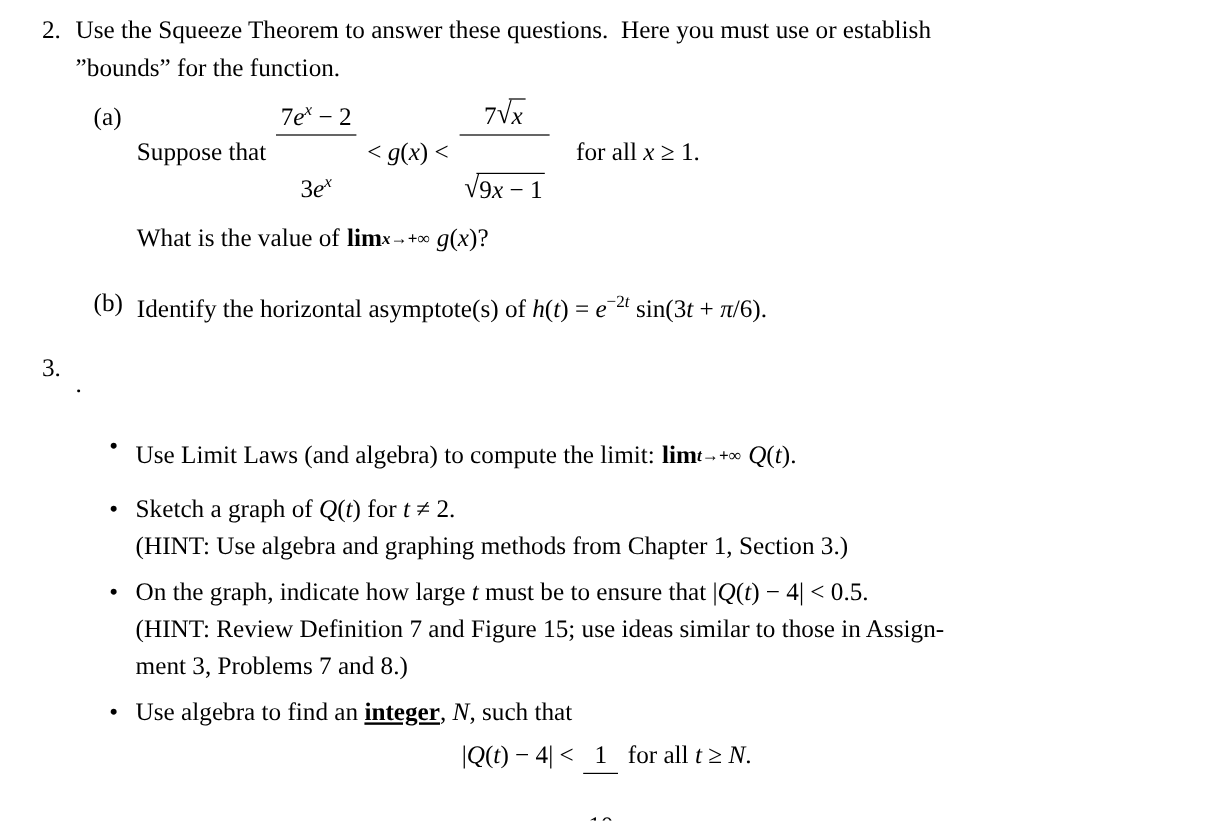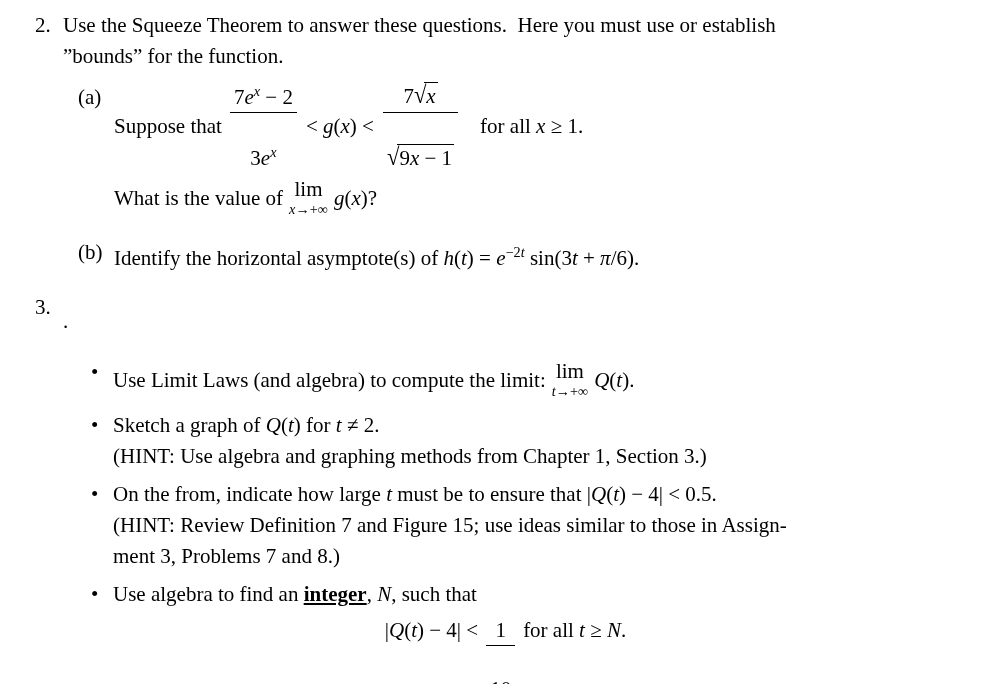--- a/index.html
+++ b/index.html
@@ -29,21 +29,21 @@
   .subB { margin-top: 16px; }
 
   .frac { display: inline-block; text-align: center; vertical-align: middle; margin: 0 8px; line-height: 1.15; }
   .frac .num { display: block; border-bottom: 1.5px solid #000; padding: 0 4px 3px; }
   .frac .den { display: block; padding: 3px 4px 0; margin-top: 28px; }
 
   .sqrt { display: inline; white-space: nowrap; }
   .rad { display: inline-block; font-size: 1.08em; transform: scaleY(1.08); transform-origin: center bottom; margin-right: -2px; }
   .rcd { display: inline-block; border-top: 1.5px solid #000; padding: 1px 2px 0 2px; }
 
-  .lim { display: inline-flex; flex-direction: column; align-items: center; line-height: 1.05; vertical-align: -0.85em; margin: 0 6px; }
+  .lim { display: inline-flex; align-items: center; line-height: 1.05; vertical-align: -0.85em; margin: 0 6px; font-weight: bold; }
   .lim .lop { line-height: 1; }
   .lim .lsub { font-size: 68%; margin-top: 2px; }
 
   .cond { margin-left: 14px; }
   .rel { margin: 0 1px; }
 
   .probB { margin-top: 18px; }
   .defrow { min-height: 58px; }
 
   .blist { margin: 4px 0 0 28px; }
@@ -128,21 +128,21 @@
           <span class="bmark">•</span>
           <div class="btext">
             <p class="tline"><span>Sketch a graph of </span><span class="i">Q</span><span>(</span><span class="i">t</span><span>) for </span><span class="i">t</span><span> ≠ 2.</span></p>
             <p class="tline"><span>(HINT: Use algebra and graphing methods from Chapter 1, Section 3.)</span></p>
           </div>
         </div>
 
         <div class="bullet">
           <span class="bmark">•</span>
           <div class="btext">
-            <p class="tline"><span>On the from, indicate how large </span><span class="i">t</span><span> must be to ensure that |</span><span class="i">Q</span><span>(</span><span class="i">t</span><span>) − 4| &lt; 0.5.</span></p>
+            <p class="tline"><span>On the graph, indicate how large </span><span class="i">t</span><span> must be to ensure that |</span><span class="i">Q</span><span>(</span><span class="i">t</span><span>) − 4| &lt; 0.5.</span></p>
             <p class="tline"><span>(HINT: Review Definition 7 and Figure 15; use ideas similar to those in Assign-</span></p>
             <p class="tline"><span>ment 3, Problems 7 and 8.)</span></p>
           </div>
         </div>
 
         <div class="bullet">
           <span class="bmark">•</span>
           <div class="btext">
             <p class="tline"><span>Use algebra to find an </span><span class="b">integer</span><span>, </span><span class="i">N</span><span>, such that</span></p>
           </div>

